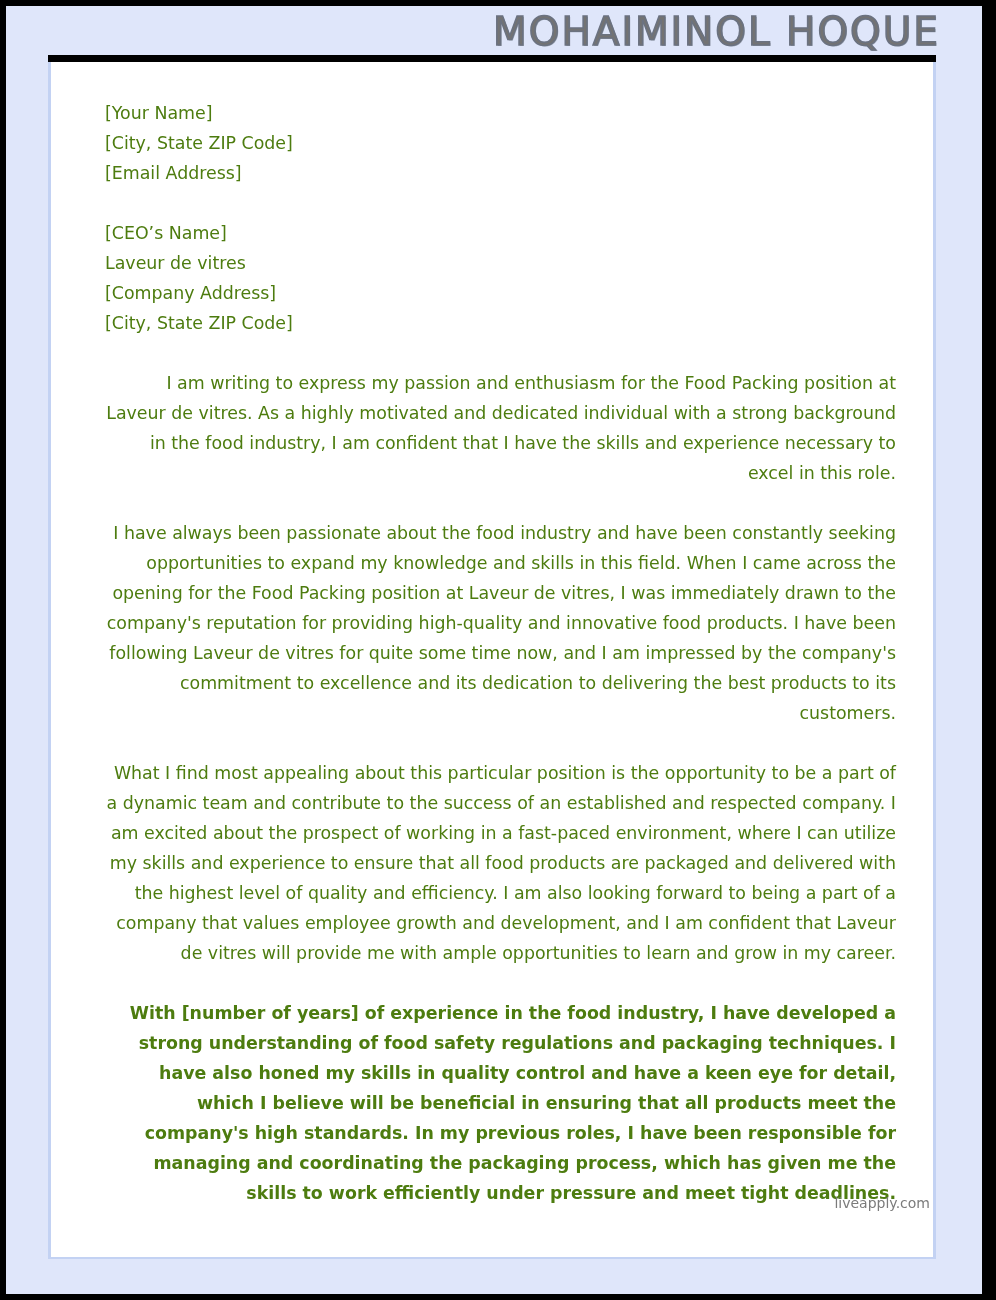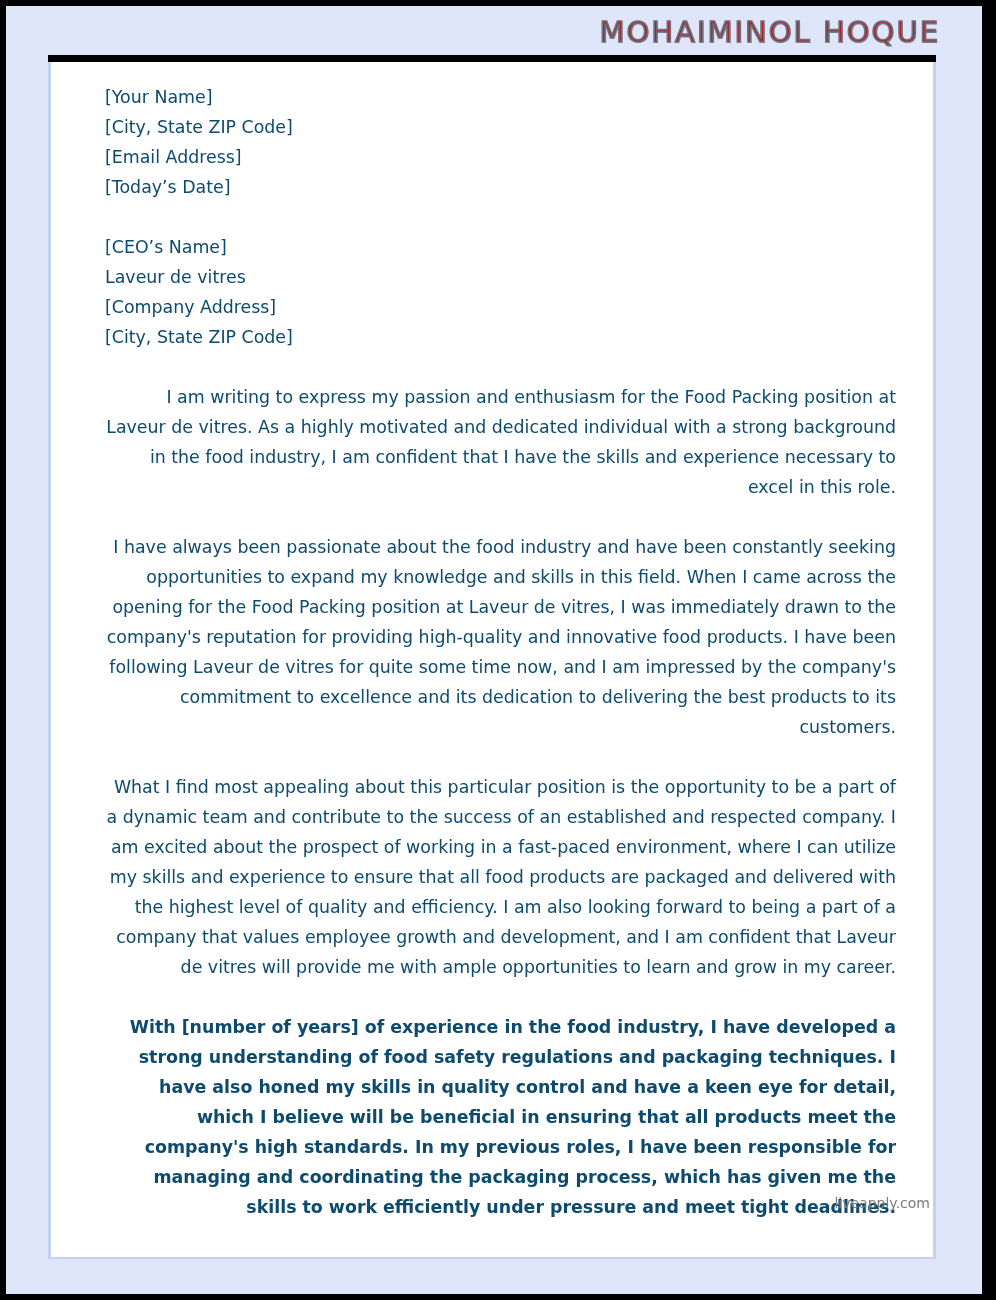--- a/index.html
+++ b/index.html
@@ -41,26 +41,26 @@
     top: 0;
     width: 100%;
     height: 55px;
     display: flex;
     align-items: flex-start;
     justify-content: flex-end;
     padding-right: 42px;
   }
   #header-name {
     font-family: "DejaVu Sans", sans-serif;
-    font-size: 29px;
+    font-size: 39px;
     letter-spacing: 2.0px;
     font-weight: 400;
     line-height: 48px;
     margin-top: 2px;
-    color: #b91c1c;
+    color: #737373;
     -webkit-text-stroke: 1.6px #6b7280;
     text-stroke: 1.6px #6b7280;
     text-shadow: 1px 1px 0 #9aa3b2;
     white-space: nowrap;
   }
 
   
   #header-rule {
     position: absolute;
     left: 42px;
@@ -82,25 +82,25 @@
     border-right: 3px solid #c3d2f3;
     border-bottom: 2px solid #c3d2f3;
   }
 
   
   #letter-body {
     position: absolute;
     left: 42px;
     top: 56px;
     width: 888px;
-    padding: 20px 40px 0 57px;
+    padding: 36px 40px 0 57px;
     font-family: "DejaVu Sans", sans-serif;
     font-size: 17.4px;
     line-height: 30px;
-    color: #0c4a6e;
+    color: #4d7c0f;
   }
   #letter-body .addr-block {
     margin: 0 0 30px 0;
   }
   #letter-body .addr-line {
     white-space: nowrap;
   }
   #letter-body .salutation {
     margin: 0 0 30px 0;
   }
@@ -136,21 +136,20 @@
     <div id="header-rule"></div>
 
     <div id="letter-sheet"></div>
 
     <div id="letter-body">
 
       <div class="addr-block">
         <div class="addr-line">[Your Name]</div>
         <div class="addr-line">[City, State ZIP Code]</div>
         <div class="addr-line">[Email Address]</div>
-        <div class="addr-line">[Today’s Date]</div>
       </div>
 
       <div class="addr-block">
         <div class="addr-line">[CEO’s Name]</div>
         <div class="addr-line">Laveur de vitres</div>
         <div class="addr-line">[Company Address]</div>
         <div class="addr-line">[City, State ZIP Code]</div>
       </div>
 
 

